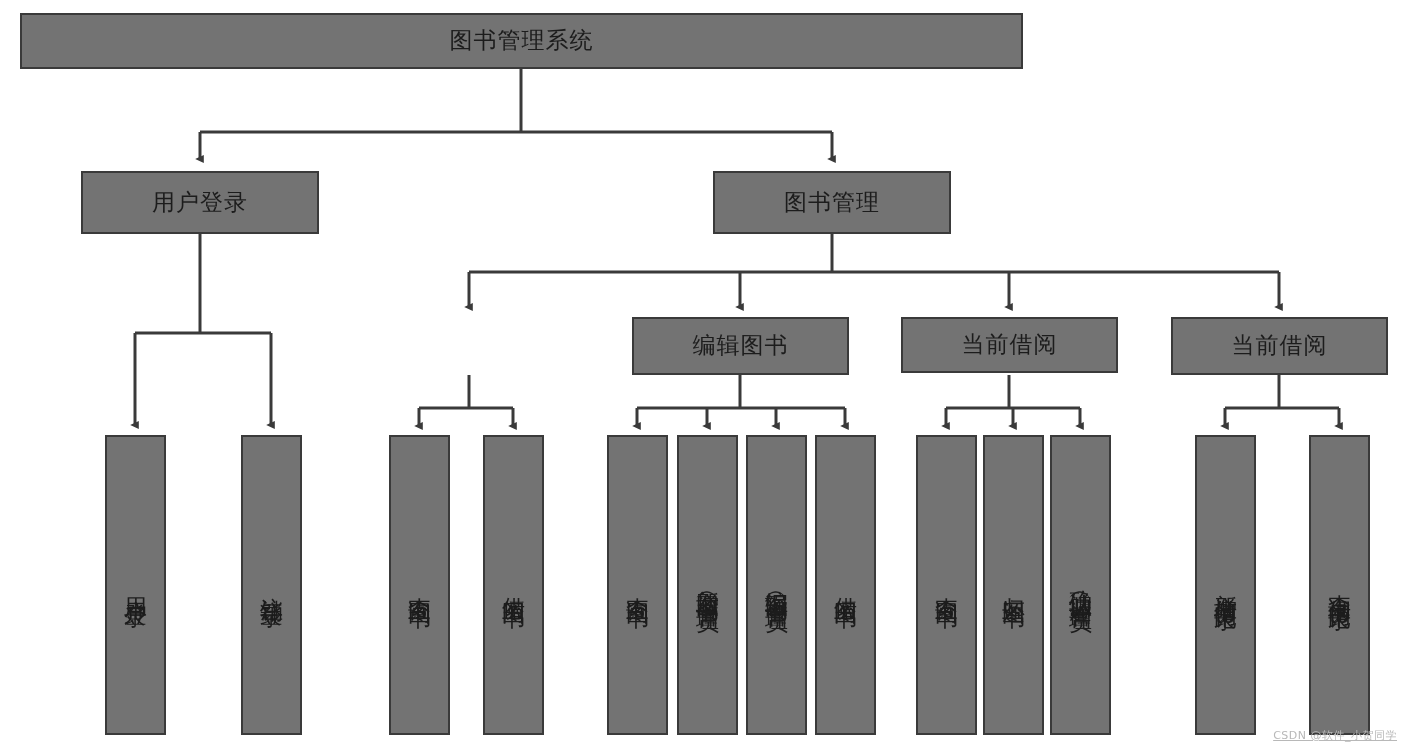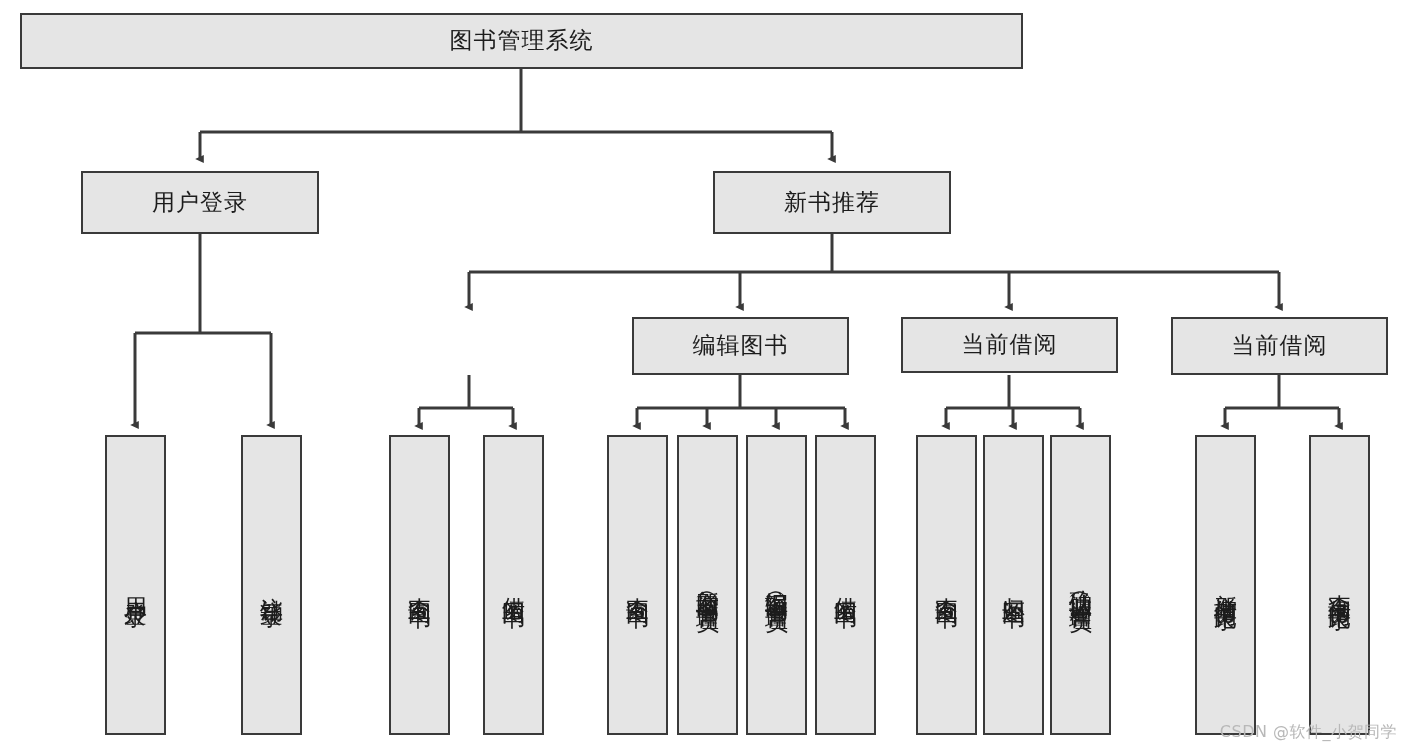--- a/index.html
+++ b/index.html
@@ -22,21 +22,21 @@
     left: 0;
     top: 0;
     width: 1405px;
     height: 747px;
     pointer-events: none;
   }
   .node {
     position: absolute;
     box-sizing: border-box;
     border: 2.5px solid #3a3a3a;
-    background: #e5e5e5;
+    background: #737373;
     display: flex;
     align-items: center;
     justify-content: center;
     color: #1c1c1c;
   }
   .node-h {
     font-size: 23px;
     letter-spacing: 1px;
     line-height: 1.1;
   }
@@ -52,24 +52,25 @@
   .node-v .vtext {
     writing-mode: vertical-rl;
     text-orientation: upright;
     white-space: nowrap;
     letter-spacing: 3px;
   }
   #watermark {
     position: absolute;
     right: 8px;
     bottom: 4px;
-    font-size: 16px;
+    font-size: 11px;
     color: #b8b8b8;
     letter-spacing: 0.5px;
     white-space: nowrap;
+    text-decoration: underline;
   }
 </style>
 </head>
 <body>
 
 <div id="diagram-root">
 
   <svg id="edge-layer" viewBox="0 0 1405 747" xmlns="http://www.w3.org/2000/svg">
     <defs>
       <marker id="arrowhead" markerWidth="9" markerHeight="9" refX="4.5" refY="4.2" orient="auto" markerUnits="userSpaceOnUse">
@@ -121,21 +122,21 @@
   </svg>
 
   <div class="node node-h" style="left:20px; top:13px; width:1003px; height:56px;">
     <span>图书管理系统</span>
   </div>
 
   <div class="node node-h" style="left:81px; top:171px; width:238px; height:63px;">
     <span>用户登录</span>
   </div>
   <div class="node node-h" style="left:713px; top:171px; width:238px; height:63px;">
-    <span>新书推荐</span>
+    <span>图书管理</span>
   </div>
 
   <div class="node node-h" style="left:632px; top:317px; width:217px; height:58px;">
     <span>编辑图书</span>
   </div>
   <div class="node node-h" style="left:901px; top:317px; width:217px; height:56px;">
     <span>当前借阅</span>
   </div>
   <div class="node node-h" style="left:1171px; top:317px; width:217px; height:58px;">
     <span>当前借阅</span>

